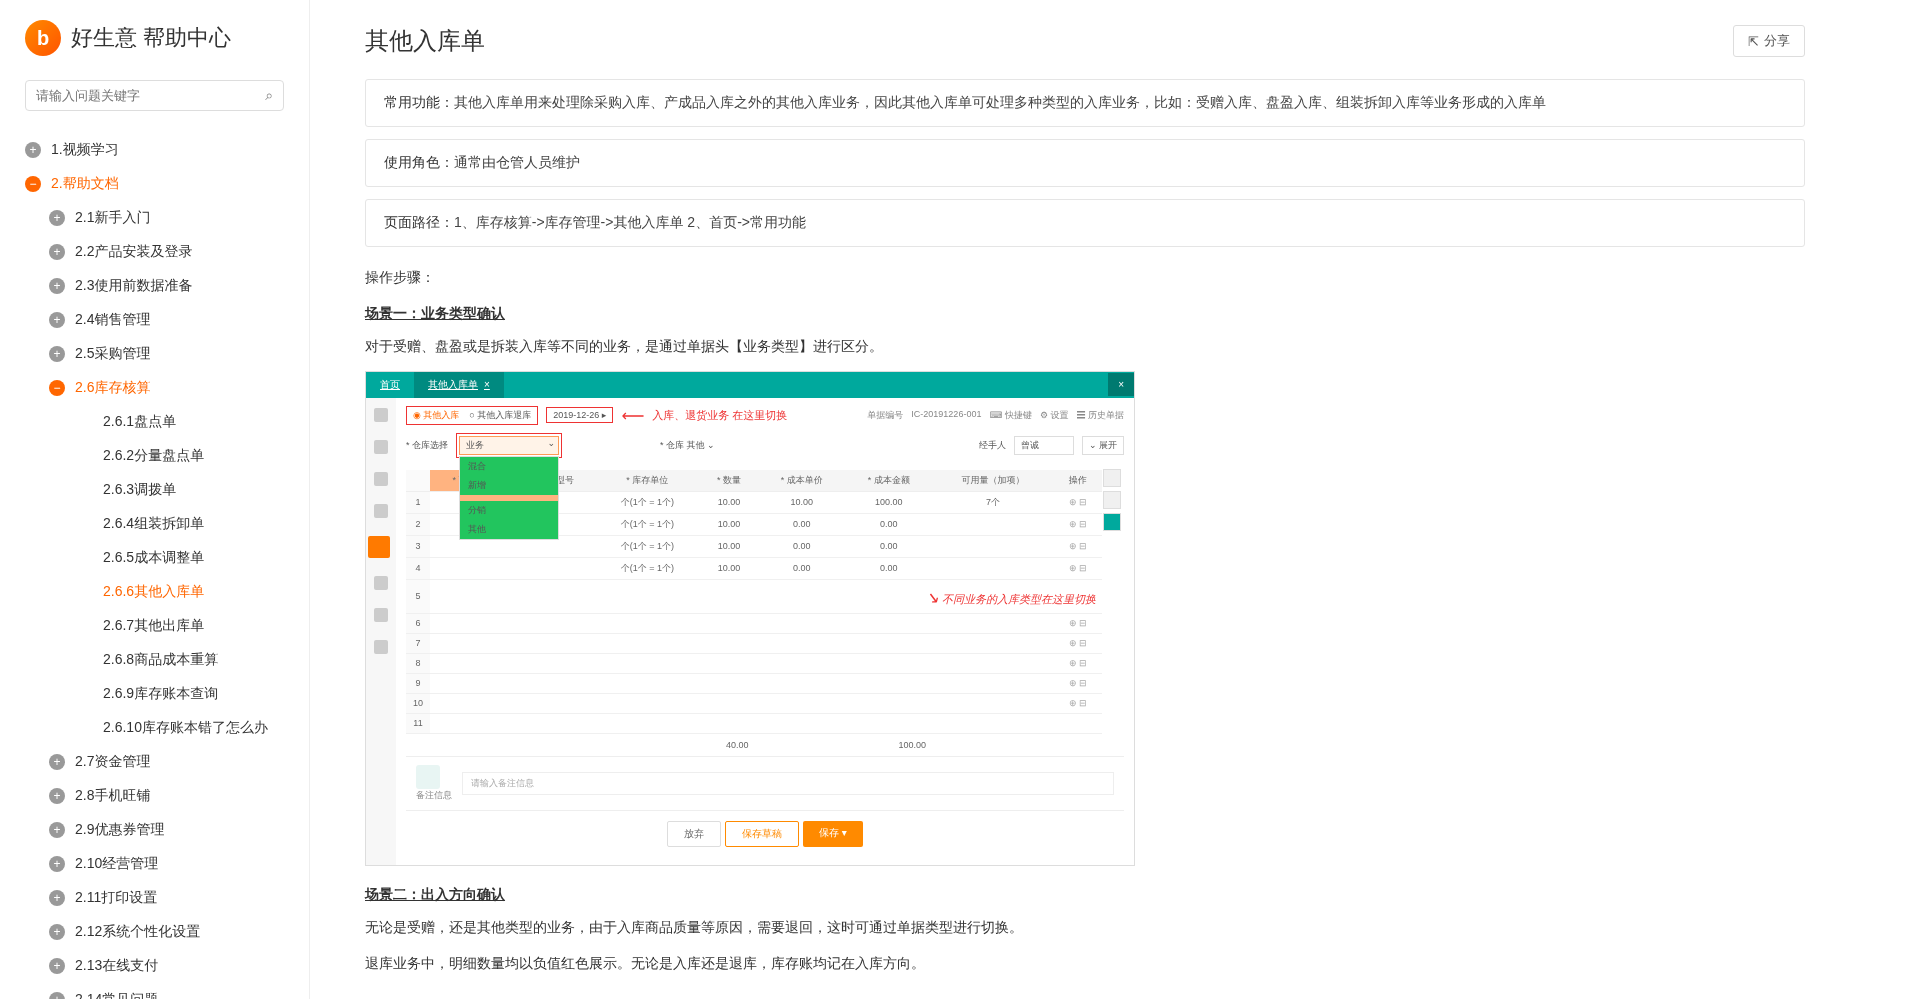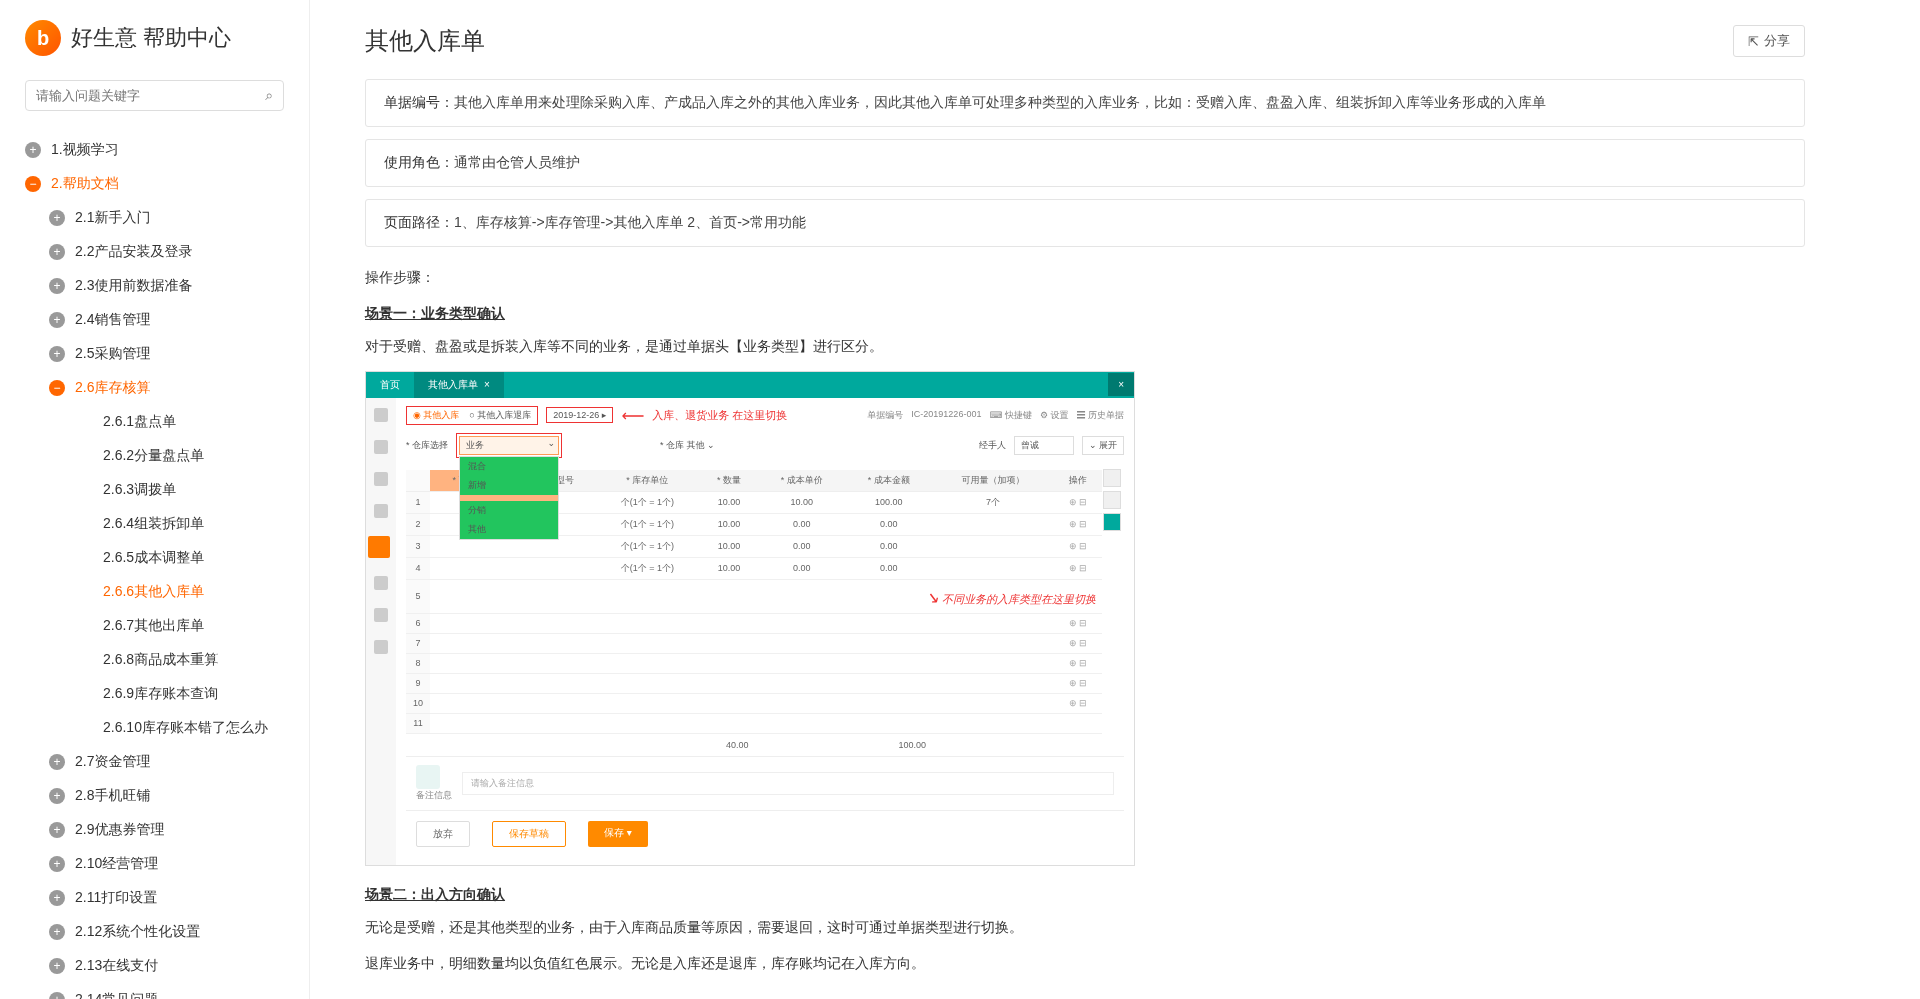--- a/index.html
+++ b/index.html
@@ -30,21 +30,21 @@
 .scene-title { font-weight: bold; margin-top: 18px; margin-bottom: 12px; font-size: 14px; text-decoration: underline; }
 .body-text { font-size: 14px; color: #333; margin-bottom: 12px; line-height: 1.7; }
 .screenshot { border: 1px solid #ddd; width: 770px; margin: 12px 0 20px 0; background: #fff; font-size: 10px; }
 .ss-topbar { display: flex; align-items: center; padding: 4px 8px; background: #fff; border-bottom: 1px solid #eee; }
 .ss-logo { width: 18px; height: 18px; background: #ff7a00; border-radius: 3px; margin-right: 8px; }
 .ss-test { color: #666; margin-right: auto; }
 .ss-orange-btn { background: #ff7a00; color: #fff; padding: 3px 10px; border-radius: 2px; font-size: 9px; }
 .ss-top-links { display: flex; gap: 12px; margin-left: auto; align-items: center; color: #666; font-size: 9px; }
 .ss-avatar { width: 16px; height: 16px; border-radius: 50%; background: #555; }
 .ss-tabs { background: #00a99d; display: flex; align-items: center; color: #fff; font-size: 10px; }
-.ss-tab { padding: 6px 14px; }
+.ss-tab { padding: 6px 14px; text-decoration: underline; }
 .ss-tab.dark { background: #008a80; position: relative; }
 .ss-tab-close { margin-left: 6px; }
 .ss-x { margin-left: auto; background: #007a70; padding: 6px 10px; }
 .ss-body { display: flex; }
 .ss-leftbar { width: 30px; background: #f7f7f7; display: flex; flex-direction: column; align-items: center; padding-top: 10px; gap: 18px; }
 .ss-leftbar-icon { width: 14px; height: 14px; background: #ccc; border-radius: 2px; }
 .ss-leftbar-icon.active { background: #ff7a00; padding: 2px; width: 22px; height: 22px; margin-left: -4px; }
 .ss-content { flex: 1; padding: 8px 10px; }
 .ss-row { display: flex; align-items: center; gap: 8px; margin-bottom: 8px; font-size: 9px; color: #555; justify-content: space-between; }
 .ss-red-box { border: 1px solid #e33; padding: 2px 6px; display: inline-flex; align-items: center; gap: 10px; }
@@ -69,21 +69,21 @@
 .ss-rightbar { width: 22px; display: flex; flex-direction: column; gap: 2px; padding-top: 2px; }
 .ss-rb-icon { width: 18px; height: 18px; background: #f0f0f0; border: 1px solid #ddd; margin: 1px; }
 .ss-rb-icon.teal { background: #00a99d; }
 .ss-totals { display: flex; padding: 6px 10px; font-size: 9px; color: #666; }
 .ss-totals .t1 { margin-left: 310px; }
 .ss-totals .t2 { margin-left: 150px; }
 .ss-memo { display: flex; align-items: center; padding: 8px 10px; border-top: 1px solid #eee; gap: 10px; }
 .ss-memo-icon { width: 24px; height: 24px; background: #e8f5f3; border-radius: 3px; }
 .ss-memo-label { font-size: 9px; color: #888; }
 .ss-memo-input { flex: 1; border: 1px solid #eee; padding: 4px 8px; font-size: 9px; color: #aaa; }
-.ss-footer { display: flex; justify-content: flex-start; gap: 22px; padding: 10px; border-top: 1px solid #eee; }
+.ss-footer { display: flex; justify-content: center; gap: 4px; padding: 10px; border-top: 1px solid #eee; }
 .ss-btn { padding: 5px 16px; font-size: 10px; border-radius: 2px; }
 .ss-btn.plain { border: 1px solid #ddd; color: #666; }
 .ss-btn.outline { border: 1px solid #ff8a00; color: #ff8a00; }
 .ss-btn.fill { background: #ff8a00; color: #fff; }
 </style>
 </head>
 <body>
 
 <div class="container">
   <aside class="sidebar">
@@ -201,21 +201,21 @@
 
   <main class="main">
     <div class="main-header">
       <h1 class="page-title">其他入库单</h1>
       <div class="share-btn">
           <span>⇱</span>
           <span>分享</span>
         </div>
     </div>
 
-    <div class="info-box"><span class="info-label">单据编号：</span><span>其他入库单用来处理除采购入库、产成品入库之外的其他入库业务，因此其他入库单可处理多种类型的入库业务，比如：受赠入库、盘盈入库、组装拆卸入库等业务形成的入库单</span></div>
+    <div class="info-box"><span class="info-label">常用功能：</span><span>其他入库单用来处理除采购入库、产成品入库之外的其他入库业务，因此其他入库单可处理多种类型的入库业务，比如：受赠入库、盘盈入库、组装拆卸入库等业务形成的入库单</span></div>
     <div class="info-box"><span class="info-label">使用角色：</span><span>通常由仓管人员维护</span></div>
     <div class="info-box"><span class="info-label">页面路径：</span><span>1、库存核算-&gt;库存管理-&gt;其他入库单 2、首页-&gt;常用功能</span></div>
 
     <div class="section-label">操作步骤：</div>
     <div class="scene-title">场景一：业务类型确认</div>
     <div class="body-text">对于受赠、盘盈或是拆装入库等不同的业务，是通过单据头【业务类型】进行区分。</div>
 
     <div class="screenshot">
       <div class="ss-tabs">
         <div class="ss-tab">首页</div>

